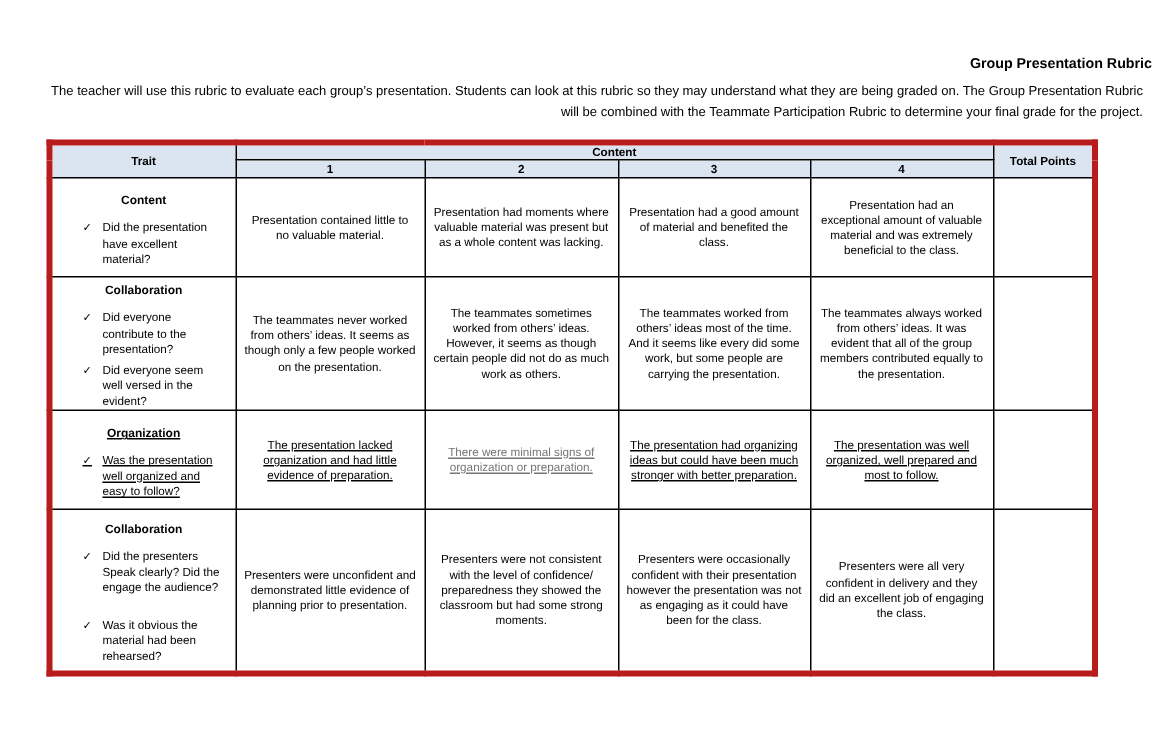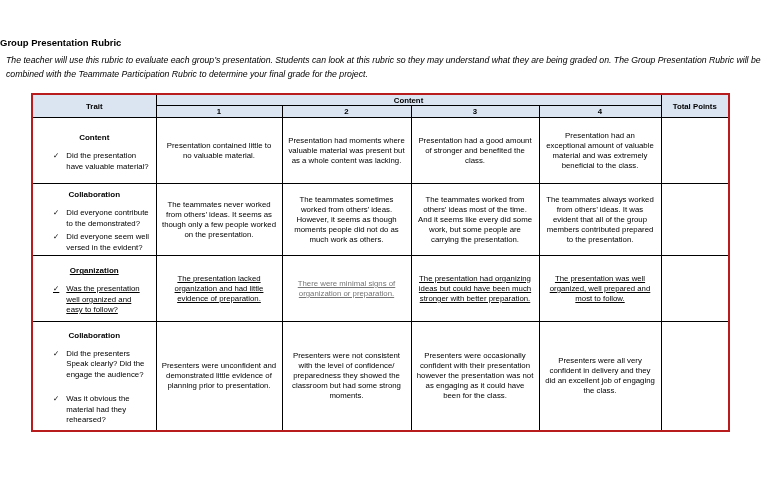--- a/index.html
+++ b/index.html
@@ -5,38 +5,37 @@
   * { margin: 0; padding: 0; box-sizing: border-box; }
   html, body {
     width: 768px; height: 503px;
     background: #ffffff;
     font-family: "Liberation Sans", sans-serif;
     color: #000000;
     overflow: hidden;
   }
   .page { padding-top: 37px; }
   .doc-title {
-    text-align: left;
+    text-align: right;
     font-weight: bold;
     font-size: 9.5px;
   }
   .doc-intro {
-    margin: 6px 6px 0 6px;
+    margin: 6px 6px 0 21px;
     font-size: 8.7px;
     line-height: 1.6;
-    text-align: left;
-    font-style: italic;
+    text-align: right;
   }
   table.rubric {
     border-collapse: collapse;
     table-layout: fixed;
     margin-left: 31px;
     margin-top: 11px;
     width: 697px;
-    border: 2px solid #b91c1c;
+    border: 4px solid #b91c1c;
   }
   table.rubric td, table.rubric th {
     border: 1px solid #000;
     font-size: 7.8px;
     vertical-align: middle;
     overflow: hidden;
   }
   th.hdr {
     background: #dbe5f1;
     font-weight: bold;
@@ -110,49 +109,49 @@
       <th class="hdr">3</th>
       <th class="hdr">4</th>
     </tr>
 
     <tr class="r-content">
       <td class="trait-cell">
         <div class="trait-title">Content</div>
         <div class="trait-items">
           <div class="trait-item">
             <span class="check">✓</span>
-            <span>Did the presentation have valuable material?</span>
+            <span>Did the presentation have excellent material?</span>
           </div>
         </div>
       </td>
       <td class="criteria-cell">Presentation contained little to no valuable material.</td>
       <td class="criteria-cell">Presentation had moments where valuable material was present but as a whole content was lacking.</td>
-      <td class="criteria-cell">Presentation had a good amount of stronger and benefited the class.</td>
+      <td class="criteria-cell">Presentation had a good amount of material and benefited the class.</td>
       <td class="criteria-cell">Presentation had an exceptional amount of valuable material and was extremely beneficial to the class.</td>
       <td class="total-cell"></td>
     </tr>
 
     <tr class="r-collab">
       <td class="trait-cell">
         <div class="trait-title">Collaboration</div>
         <div class="trait-items">
           <div class="trait-item">
             <span class="check">✓</span>
-            <span>Did everyone contribute to the demonstrated?</span>
+            <span>Did everyone contribute to the presentation?</span>
           </div>
           <div class="trait-item">
             <span class="check">✓</span>
             <span>Did everyone seem well versed in the evident?</span>
           </div>
         </div>
       </td>
       <td class="criteria-cell">The teammates never worked from others’ ideas. It seems as though only a few people worked on the presentation.</td>
-      <td class="criteria-cell">The teammates sometimes worked from others’ ideas. However, it seems as though moments people did not do as much work as others.</td>
+      <td class="criteria-cell">The teammates sometimes worked from others’ ideas. However, it seems as though certain people did not do as much work as others.</td>
       <td class="criteria-cell">The teammates worked from others’ ideas most of the time. And it seems like every did some work, but some people are carrying the presentation.</td>
-      <td class="criteria-cell">The teammates always worked from others’ ideas. It was evident that all of the group members contributed prepared to the presentation.</td>
+      <td class="criteria-cell">The teammates always worked from others’ ideas. It was evident that all of the group members contributed equally to the presentation.</td>
       <td class="total-cell"></td>
     </tr>
 
     <tr class="r-org">
       <td class="trait-cell">
         <div class="trait-title">Organization</div>
         <div class="trait-items">
           <div class="trait-item">
             <span class="check">✓</span>
             <span>Was the presentation well organized and easy to follow?</span>
@@ -169,21 +168,21 @@
     <tr class="r-pres">
       <td class="trait-cell">
         <div class="trait-title">Collaboration</div>
         <div class="trait-items">
           <div class="trait-item">
             <span class="check">✓</span>
             <span>Did the presenters Speak clearly? Did the engage the audience?</span>
           </div>
           <div class="trait-item spaced">
             <span class="check">✓</span>
-            <span>Was it obvious the material had they rehearsed?</span>
+            <span>Was it obvious the material had been rehearsed?</span>
           </div>
         </div>
       </td>
       <td class="criteria-cell">Presenters were unconfident and demonstrated little evidence of planning prior to presentation.</td>
       <td class="criteria-cell">Presenters were not consistent with the level of confidence/ preparedness they showed the classroom but had some strong moments.</td>
       <td class="criteria-cell">Presenters were occasionally confident with their presentation however the presentation was not as engaging as it could have been for the class.</td>
       <td class="criteria-cell">Presenters were all very confident in delivery and they did an excellent job of engaging the class.</td>
       <td class="total-cell"></td>
     </tr>
   </tbody>

